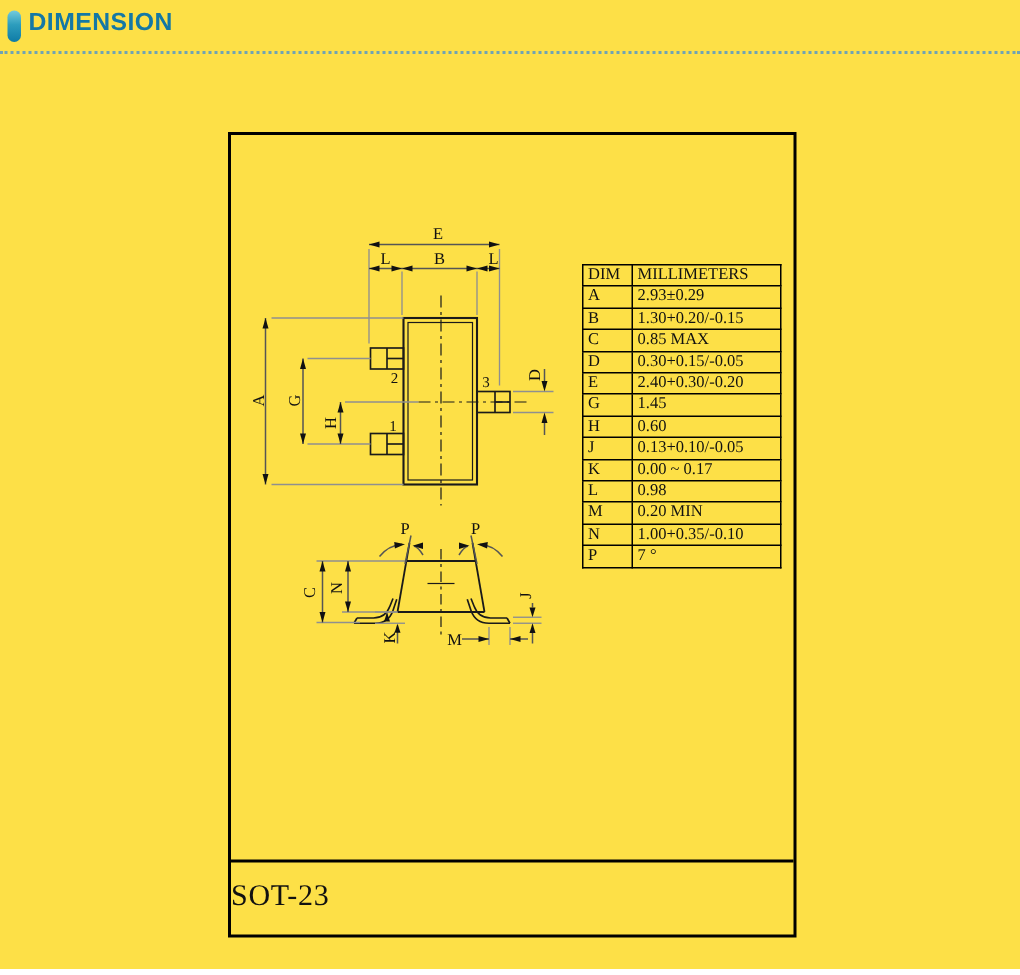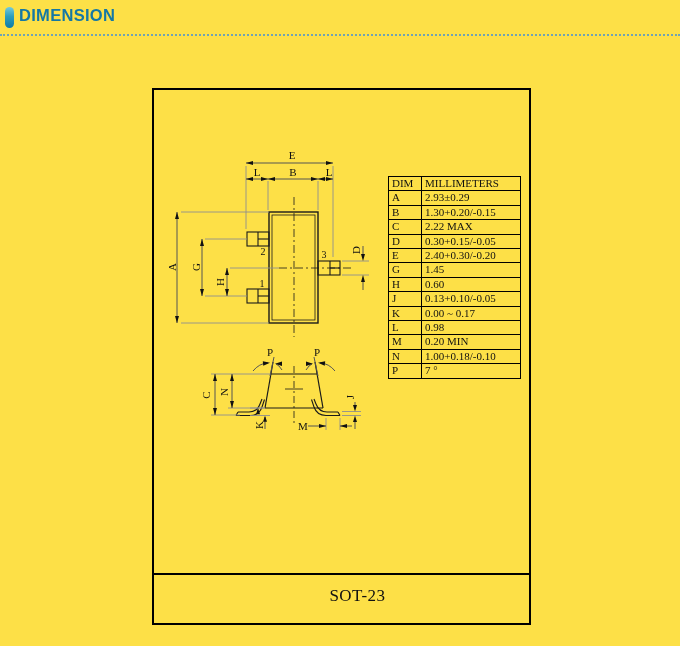--- a/index.html
+++ b/index.html
@@ -9,22 +9,22 @@
   .hdr-icon{position:absolute;left:5px;top:7px;width:9px;height:21px;border-radius:4.5px;
             background:linear-gradient(180deg,#74cbdc 0%,#2d9dbd 45%,#0e7ba6 100%);}
   .hdr-title{position:absolute;left:19px;top:6px;font-family:"Liberation Sans",sans-serif;
              font-weight:bold;font-size:16.5px;letter-spacing:.3px;color:#1478a5;}
   .hdr-dots{position:absolute;left:0;top:34px;width:680px;height:0;
             border-top:2px dotted #6fa3b4;}
   
   .box{position:absolute;left:152px;top:88px;width:379px;height:537px;
        border:2px solid #000;box-sizing:border-box;}
   .box-divider{position:absolute;left:0;top:483px;width:100%;height:0;border-top:2px solid #000;}
-  .pkg-name{position:absolute;left:16px;top:496px;width:100%;text-align:center;
-            font-size:17px;letter-spacing:.5px;}
+  .pkg-name{position:absolute;left:0;top:496px;width:100%;
+            font-size:20px;letter-spacing:.5px;}
   
   table.dim{position:absolute;left:388px;top:176px;border-collapse:collapse;
             font-size:11px;text-align:left;}
   table.dim td,table.dim th{border:1px solid #000;padding:0 3px;line-height:13.4px;
             font-weight:normal;height:13.4px;white-space:nowrap;}
   table.dim .c-dim{width:26px;}
   table.dim .c-val{width:92px;}
   
   .legend{position:absolute;left:263px;top:467px;font-size:12px;}
   .legend .li{margin-bottom:11.5px;height:14px;}
@@ -217,21 +217,21 @@
     <tr>
           <td>A</td>
           <td>2.93±0.29</td>
         </tr>
     <tr>
           <td>B</td>
           <td>1.30+0.20/-0.15</td>
         </tr>
     <tr>
           <td>C</td>
-          <td>2.22 MAX</td>
+          <td>0.85 MAX</td>
         </tr>
     <tr>
           <td>D</td>
           <td>0.30+0.15/-0.05</td>
         </tr>
     <tr>
           <td>E</td>
           <td>2.40+0.30/-0.20</td>
         </tr>
     <tr>
@@ -253,21 +253,21 @@
     <tr>
           <td>L</td>
           <td>0.98</td>
         </tr>
     <tr>
           <td>M</td>
           <td>0.20 MIN</td>
         </tr>
     <tr>
           <td>N</td>
-          <td>1.00+0.18/-0.10</td>
+          <td>1.00+0.35/-0.10</td>
         </tr>
     <tr>
           <td>P</td>
           <td>7 °</td>
         </tr>
   </tbody>
     </table>
 
 
 </div>

